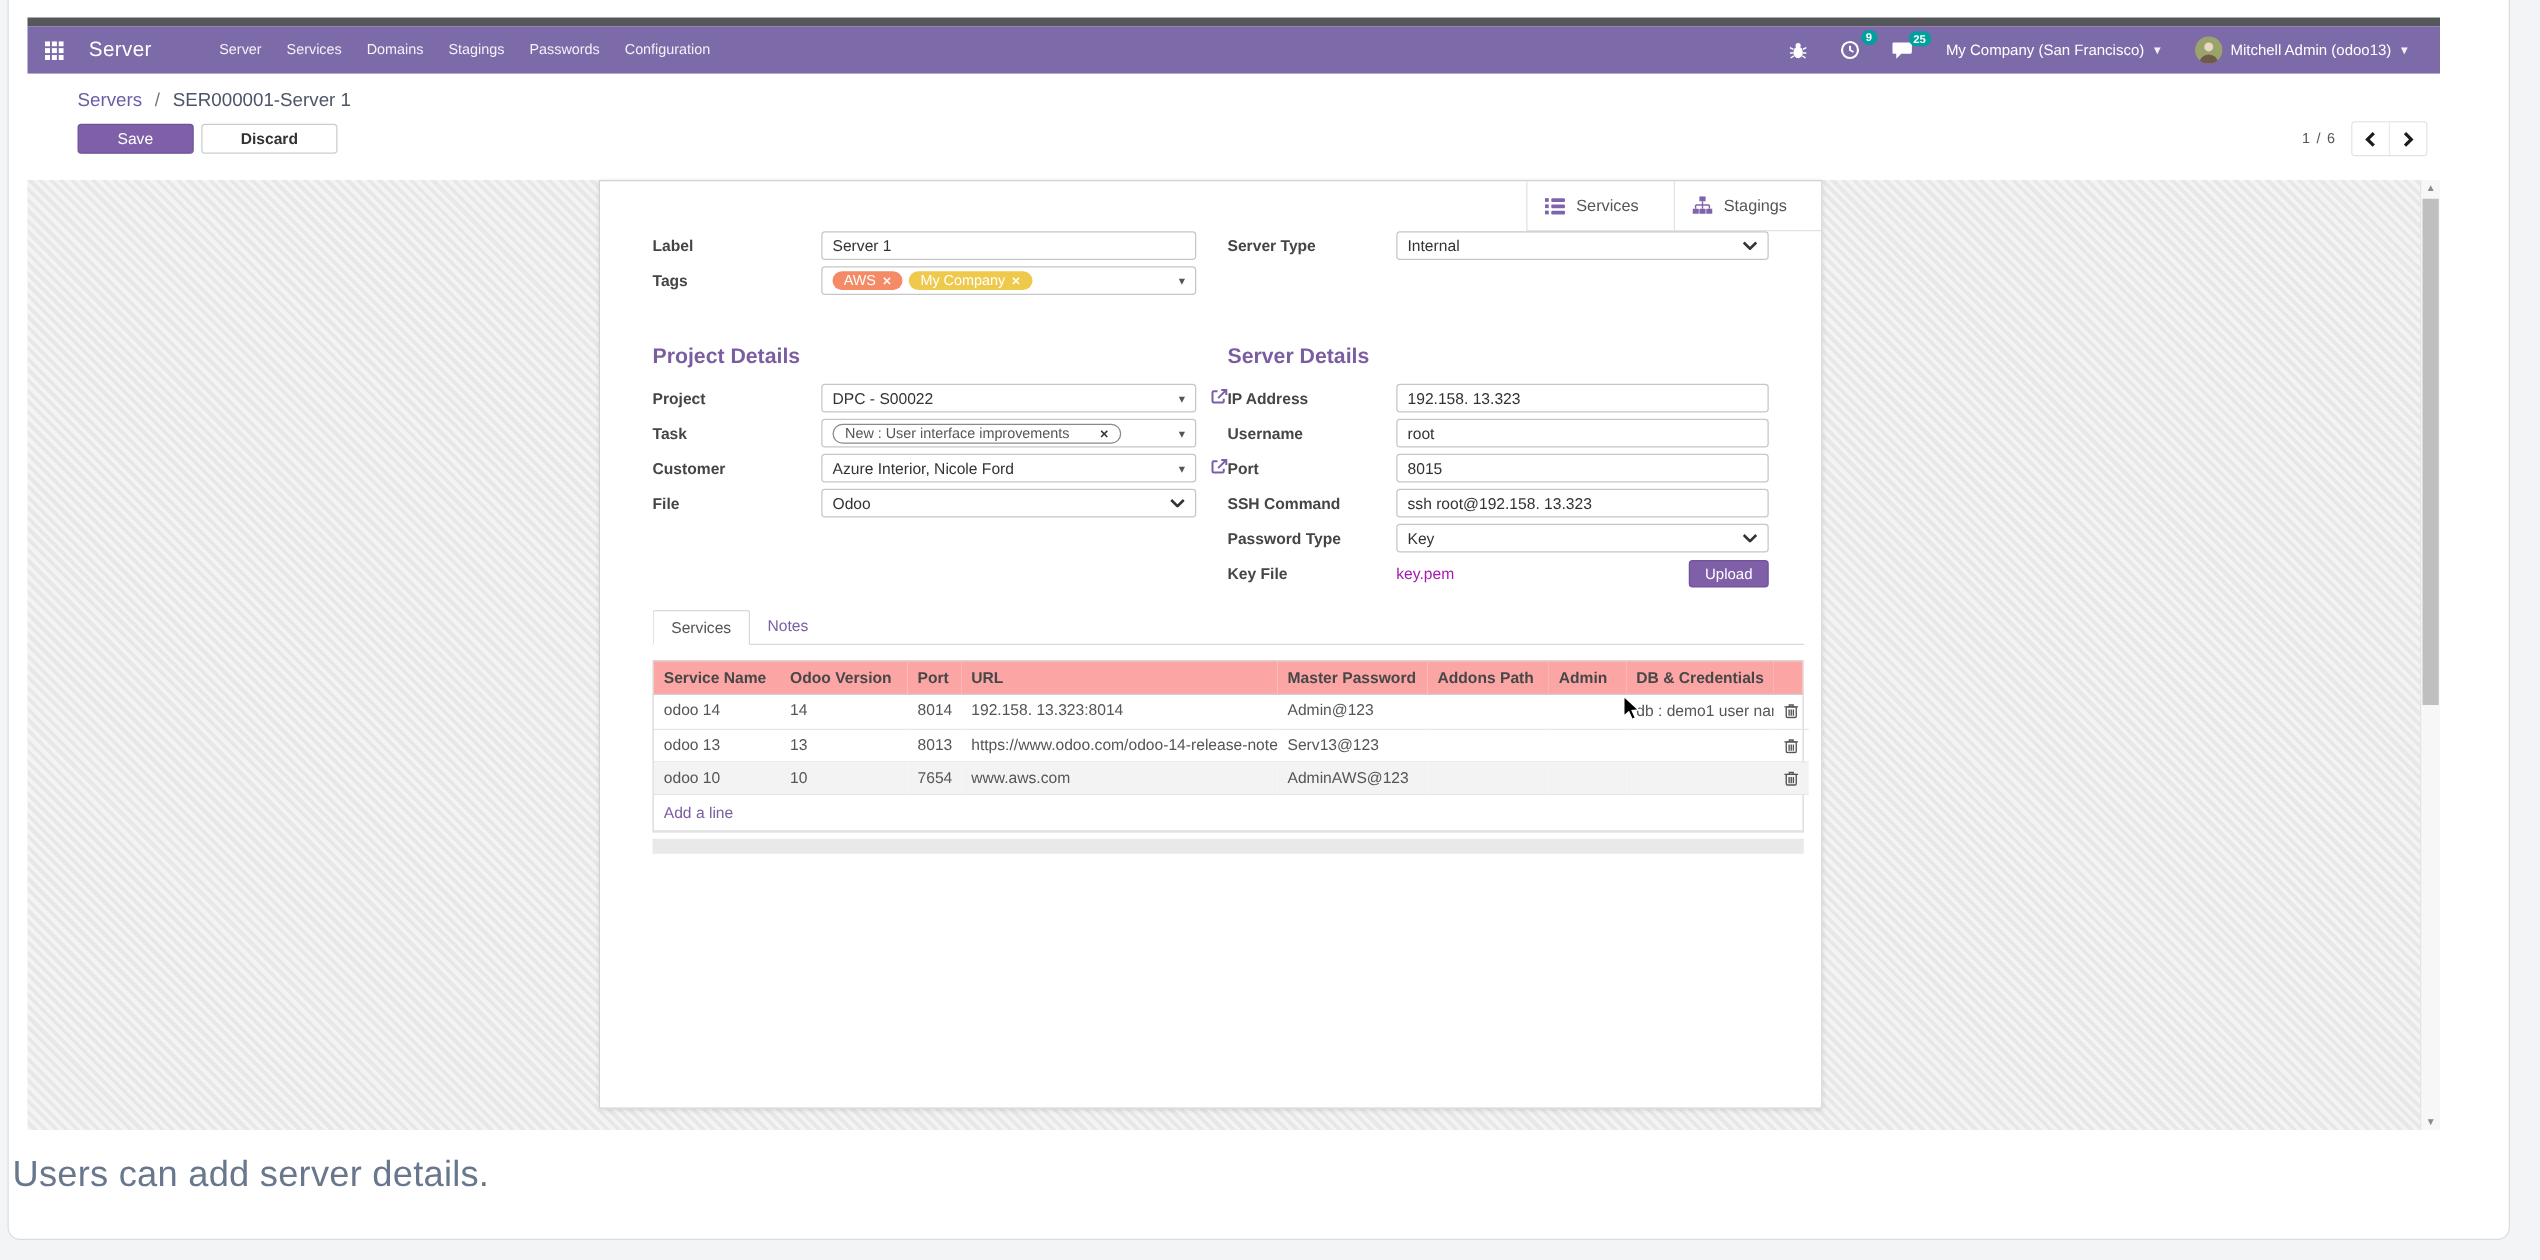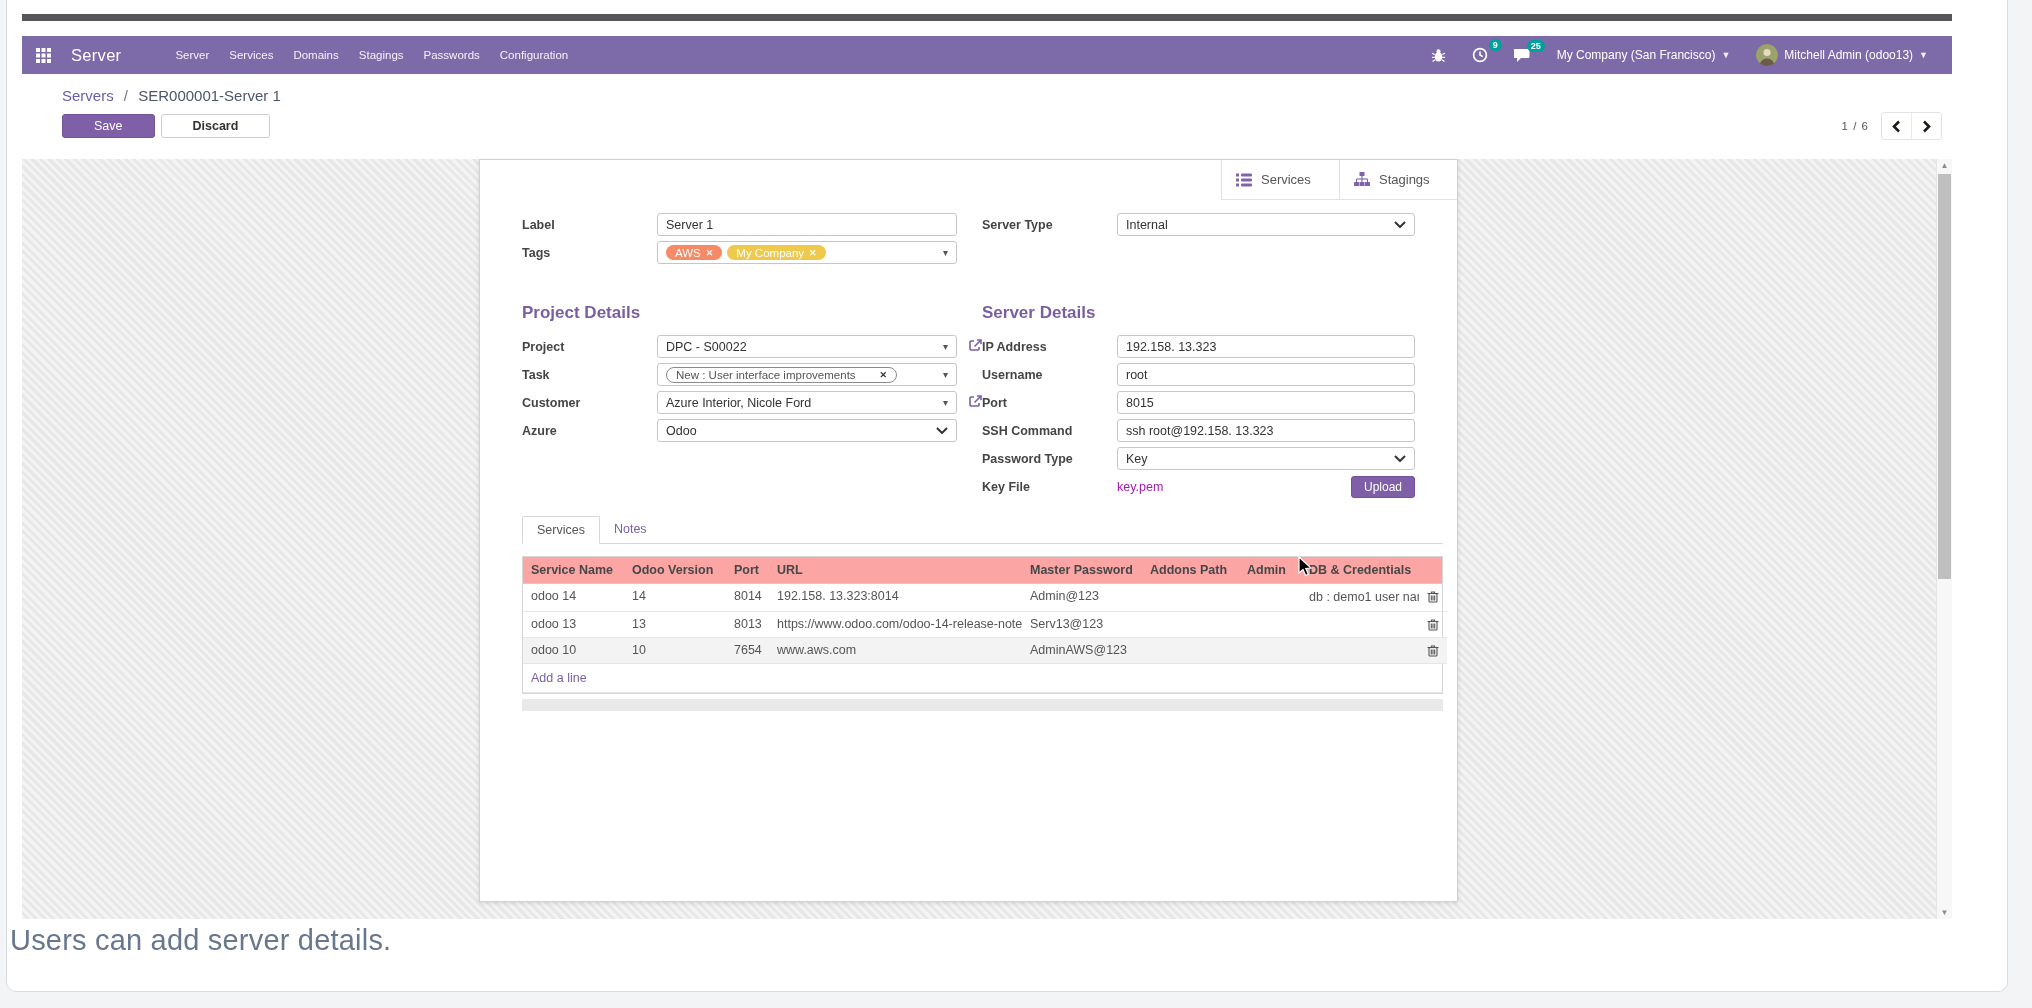--- a/index.html
+++ b/index.html
@@ -4,21 +4,21 @@
 <style>
   html,body{margin:0;padding:0;background:#f3f4f6;font-family:"Liberation Sans",sans-serif;}
   #stage{position:relative;width:2032px;height:1008px;overflow:hidden;background:#f3f4f6;}
   
   .doc-card{position:absolute;left:6px;top:-26px;width:2000px;height:1016px;background:#fff;
     border:1px solid #d9dde2;border-radius:10px;}
   
   .app{position:absolute;left:22px;top:14px;width:1930px;}
   .topline{height:7px;background:#56575b;}
   
-  .navbar{height:38px;background:#7d6aa8;display:flex;align-items:center;color:#fff;padding:0 14px;margin-top:15px;}
+  .navbar{height:38px;background:#7d6aa8;display:flex;align-items:center;color:#fff;padding:0 14px;}
   .nav-brand{font-size:16.5px;font-weight:500;letter-spacing:.3px;margin-left:20px;}
   .nav-menus{display:flex;margin-left:44px;}
   .nav-menu{font-size:11.5px;padding:0 10px;line-height:38px;cursor:pointer;color:#f4f1f8;}
   .nav-right{margin-left:auto;display:flex;align-items:center;gap:6px;}
   .nav-ic{position:relative;padding:4px 10px;cursor:pointer;display:flex;align-items:center;}
   .badge{position:absolute;top:-4px;right:-4px;background:#00a09d;color:#fff;font-size:9px;
     line-height:12px;padding:0 4px;border-radius:7px;font-weight:bold;}
   .nav-user,.nav-comp{display:flex;align-items:center;gap:6px;font-size:12px;padding:0 10px;cursor:pointer;white-space:nowrap;}
   .caret{font-size:9px;opacity:.9;}
   .avatar{width:22px;height:22px;border-radius:50%;background:#8d7b6d;display:flex;align-items:flex-end;justify-content:center;overflow:hidden;}
@@ -44,21 +44,21 @@
   .varrow{position:absolute;left:0;width:15px;text-align:center;font-size:8px;color:#8a8a8a;}
   
   .sheet{position:absolute;left:457px;top:0;width:979px;height:743px;background:#fff;
     border:1px solid #d2d2d2;box-shadow:0 1px 4px rgba(0,0,0,.12);box-sizing:border-box;}
   .btn-box{position:absolute;top:0;right:0;display:flex;}
   .smart-btn{height:40px;min-width:118px;display:flex;align-items:center;gap:9px;padding:0 14px;
     border-left:1px solid #e2e2e2;border-bottom:1px solid #e2e2e2;font-size:13px;color:#555;cursor:pointer;box-sizing:border-box;}
   .sheet-pad{padding:0 14px 0 42px;}
   .sheet-title{margin-top:68px;font-size:25px;font-weight:bold;color:#2f2f2f;}
   .fgrid{display:grid;grid-template-columns:435px 433px;column-gap:25px;align-items:start;}
-  .g1{margin-top:53px;}
+  .g1{margin-top:40px;}
   .g2{margin-top:34px;}
   .sec-h{font-size:17px;font-weight:bold;color:#7b5ea2;margin:0 0 12px 0;}
   .o-row{display:flex;align-items:center;margin-bottom:5px;position:relative;min-height:23px;}
   .o-label{width:135px;flex:0 0 135px;font-size:12.5px;font-weight:bold;color:#454545;}
   .o-field{flex:1;position:relative;}
   .o-input{width:100%;box-sizing:border-box;height:23px;border:1px solid #c6c6c6;border-radius:3px;
     padding:2px 8px;font-size:12.5px;color:#333;font-family:inherit;background:#fff;}
   .o-selectish{display:flex;align-items:center;height:23px;border:1px solid #c6c6c6;border-radius:3px;
     padding:0 8px;font-size:12.5px;color:#333;background:#fff;cursor:pointer;box-sizing:border-box;}
   .o-selectish .val{flex:1;overflow:hidden;white-space:nowrap;}
@@ -325,21 +325,21 @@
                     <svg width="15" height="15" viewBox="0 0 15 15" fill="none" stroke="#7a5fa8" stroke-width="1.6">
                       <path d="M6 3 H3 a1 1 0 0 0 -1 1 v7 a1 1 0 0 0 1 1 h7 a1 1 0 0 0 1 -1 V9"></path>
                       <line x1="6.5" y1="8.5" x2="13" y2="2"></line>
                         <polyline points="9,2 13,2 13,6"></polyline>
                     </svg>
                   </span>
                 </span>
               </div>
 
               <div class="o-row">
-                <span class="o-label">Azure</span>
+                <span class="o-label">File</span>
                 <span class="o-field">
                   <span class="o-selectish">
                     <span class="val">Odoo</span>
                     <svg width="12" height="7" viewBox="0 0 12 7">
                       <polyline points="1,1 6,6 11,1" fill="none" stroke="#333" stroke-width="2"></polyline>
                       </svg>
                   </span>
                 </span>
               </div>
             </div>

